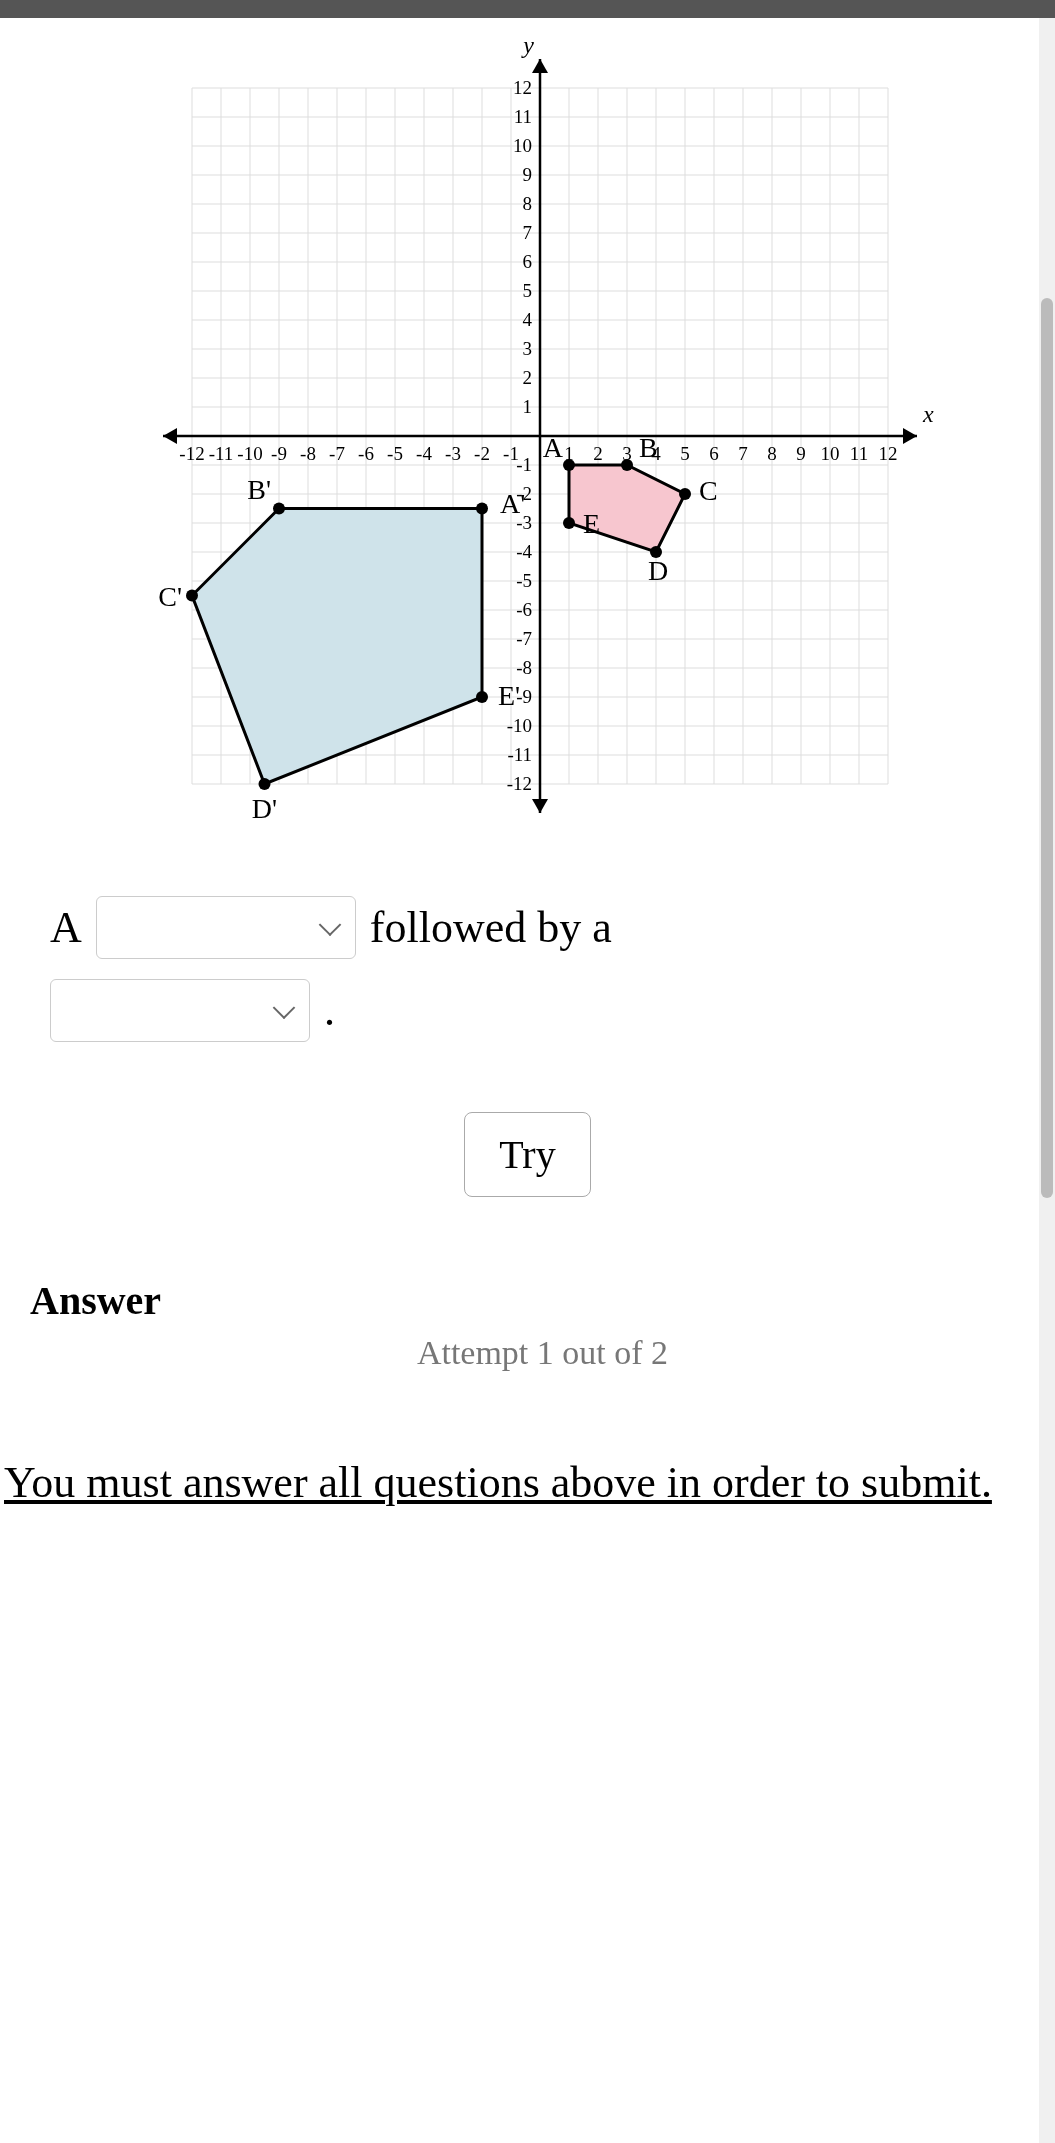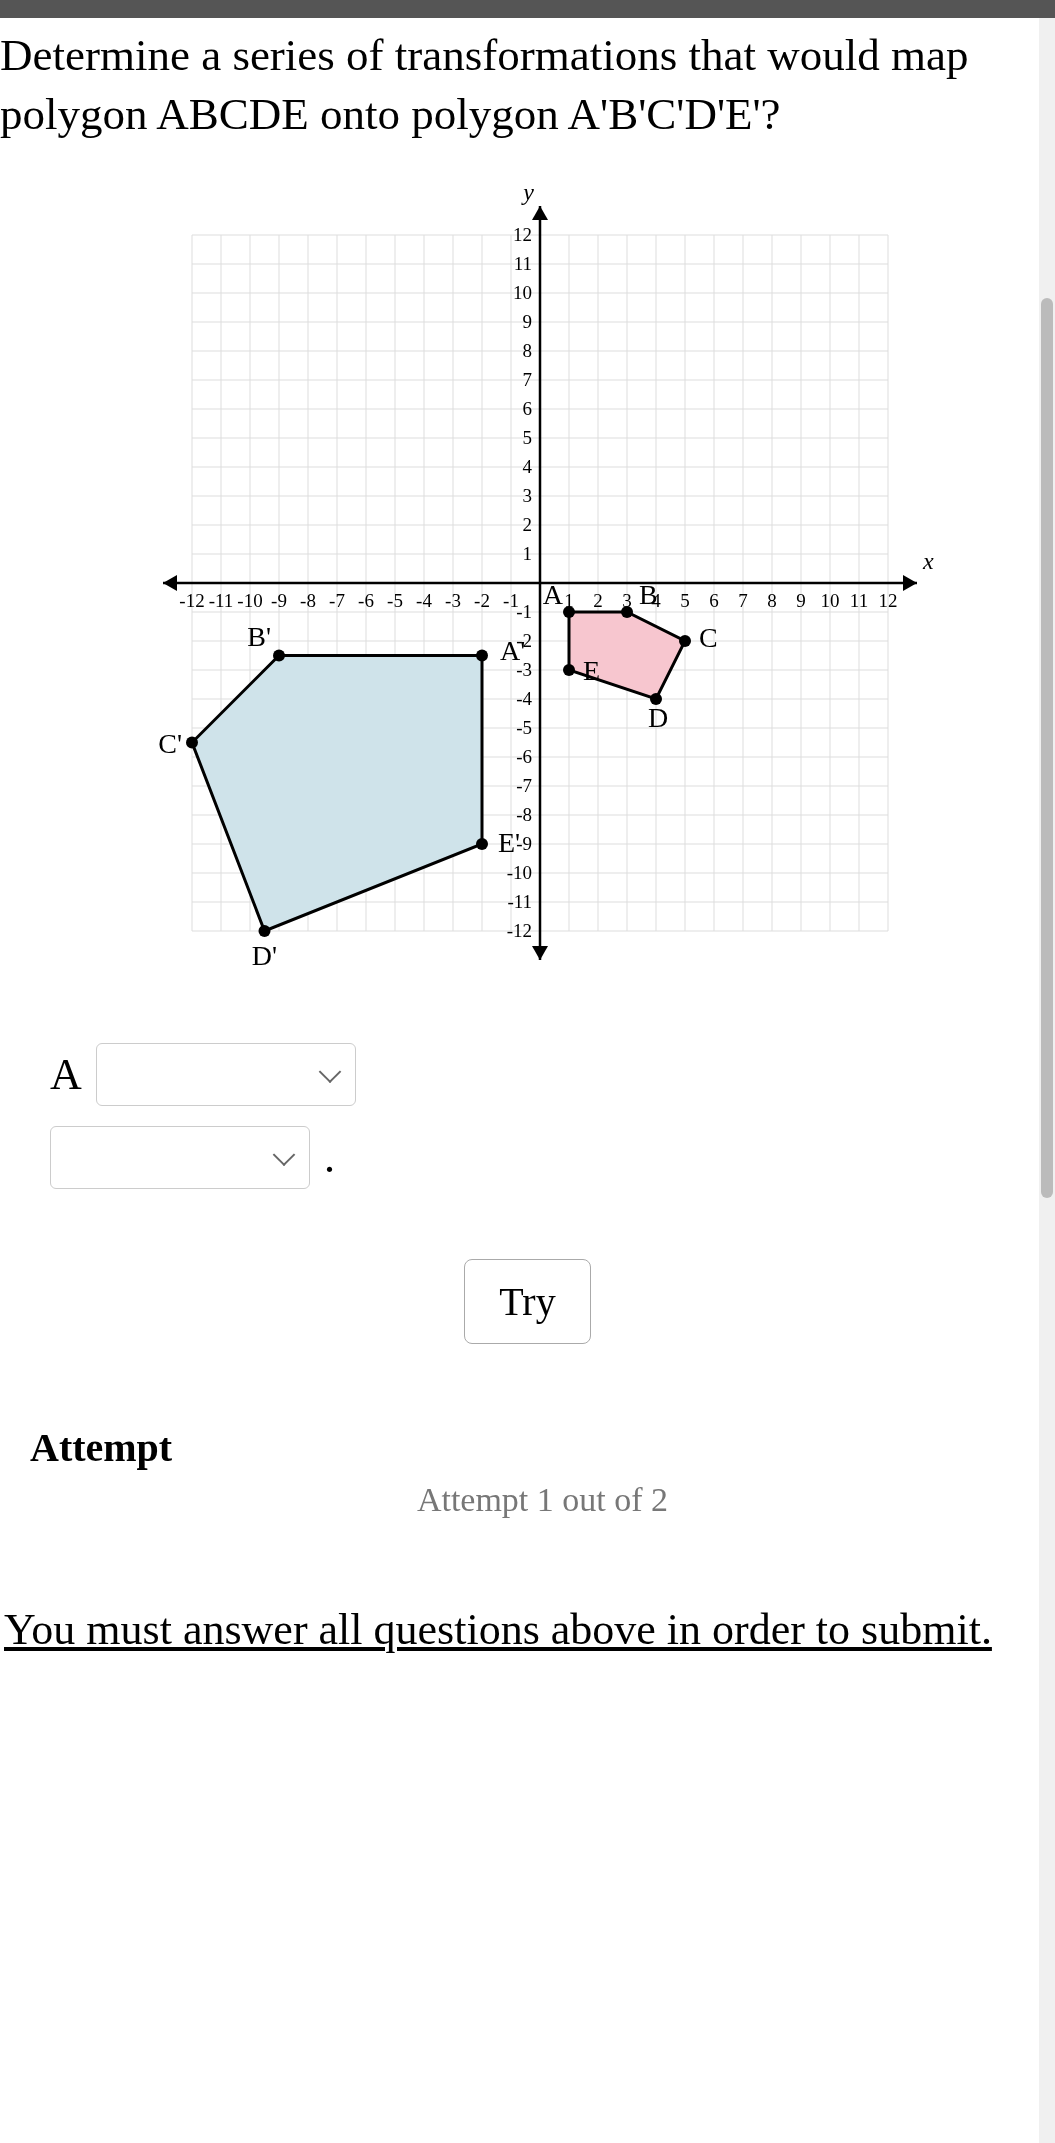--- a/index.html
+++ b/index.html
@@ -21,21 +21,20 @@
 .scroll-track { position: absolute; right: 0; top: 18px; bottom: 0; width: 16px; background: #f0f0f0; }
 .scroll-thumb { position: absolute; left: 2px; width: 12px; top: 280px; height: 900px; background: #bbb; border-radius: 6px; }
 svg text { font-family: Georgia, 'Times New Roman', serif; }
 </style>
 </head>
 <body>
 
 <div class="topbar"></div>
 
 <div class="content">
-  <div class="question">Determine a series of transformations that would map polygon ABCDE onto polygon A'B'C'D'E'?</div>
 
   <div class="graph-wrap">
     <svg id="graph-svg" width="1000" height="820" viewBox="0 0 1000 820">
         <line x1="152" y1="748" x2="152" y2="52" stroke="#ddd" stroke-width="1"></line>
         <line x1="152" y1="748" x2="848" y2="748" stroke="#ddd" stroke-width="1"></line>
         <line x1="181" y1="748" x2="181" y2="52" stroke="#ddd" stroke-width="1"></line>
         <line x1="152" y1="719" x2="848" y2="719" stroke="#ddd" stroke-width="1"></line>
         <line x1="210" y1="748" x2="210" y2="52" stroke="#ddd" stroke-width="1"></line>
         <line x1="152" y1="690" x2="848" y2="690" stroke="#ddd" stroke-width="1"></line>
         <line x1="239" y1="748" x2="239" y2="52" stroke="#ddd" stroke-width="1"></line>
@@ -161,33 +160,34 @@
         <text x="224.5" y="782" font-size="28" text-anchor="middle">D'</text>
         <text x="458" y="669" font-size="28" text-anchor="start">E'</text>
       </svg>
   </div>
 
   <div class="answer-row">
     <span>A</span>
     <span class="select-wrap">
       <select class="drop"><option></option></select>
     </span>
+    <span>followed by a</span>
   </div>
   <div class="answer-row2">
     <span class="select-wrap">
       <select class="drop"><option></option></select>
     </span>
     <span>.</span>
   </div>
 
   <div class="try-row">
     <button class="try">Try</button>
   </div>
 
-  <div class="answer-head">Attempt</div>
+  <div class="answer-head">Answer</div>
   <div class="attempt">Attempt 1 out of 2</div>
 
   <div class="warn">You must answer all questions above in order to submit.</div>
 </div>
 
 <div class="scroll-track">
   <div class="scroll-thumb"></div>
 </div>
 
 </body></html>

